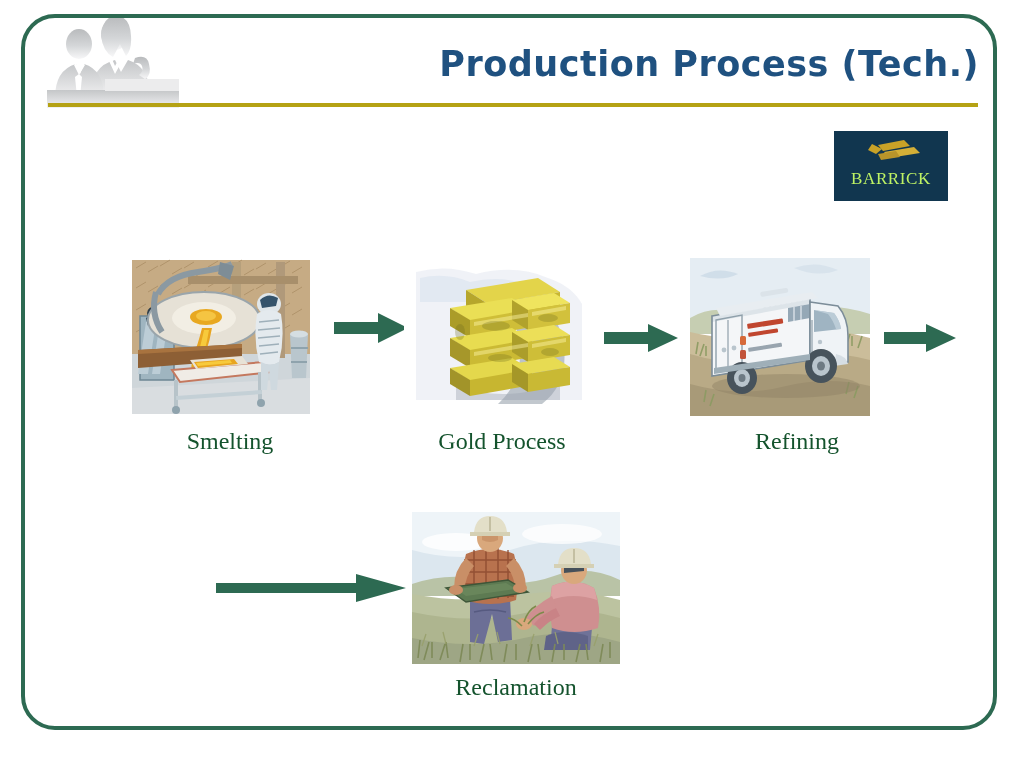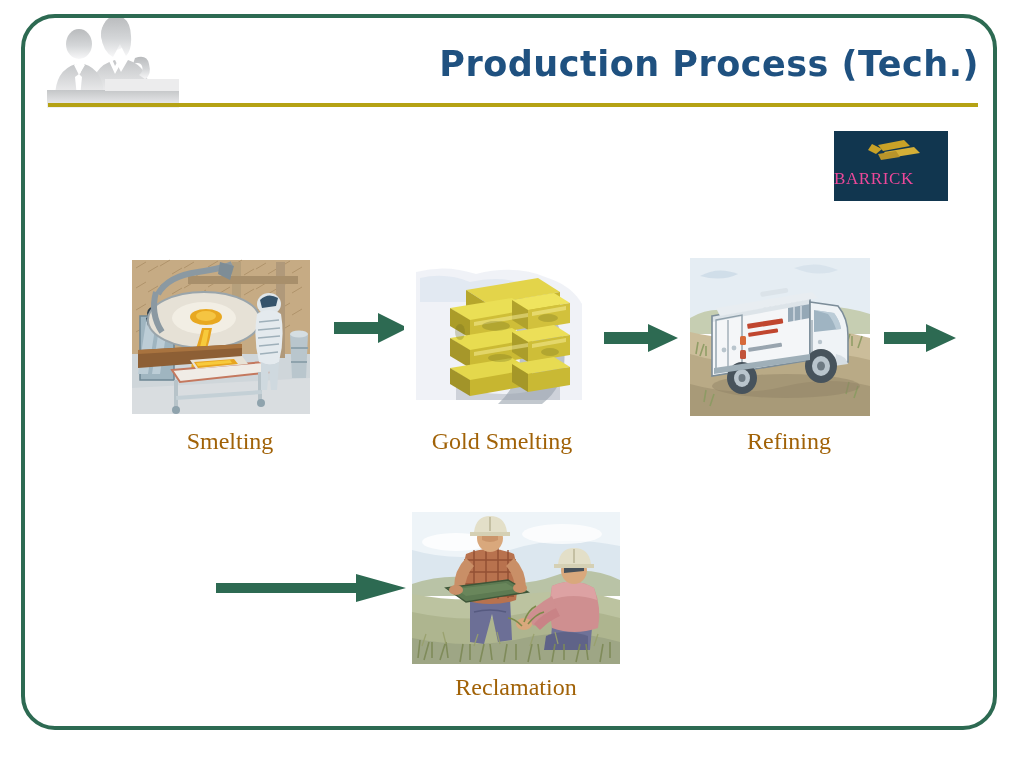--- a/index.html
+++ b/index.html
@@ -82,55 +82,56 @@
     position: absolute;
     left: 0; top: 6px;
     width: 114px;
     height: 32px;
   }
   #barrick-word {
     position: absolute;
     left: 0;
     top: 38px;
     width: 114px;
-    color: #ec4899;
+    text-align: center;
+    color: #bef264;
     font-family: "Liberation Serif", serif;
     font-size: 17px;
     letter-spacing: 0.6px;
   }
 
   
   .stage {
     position: absolute;
   }
   .stage-img {
     position: absolute;
     left: 0; top: 0;
     overflow: hidden;
   }
   .stage-label {
     position: absolute;
     text-align: center;
     font-family: "Liberation Serif", serif;
     font-size: 24px;
-    color: #a16207;
+    color: #14532d;
     white-space: nowrap;
   }
 
   #stage-smelting      { left: 128px; top: 258px; width: 190px; height: 238px; }
   #stage-smelting .stage-img  { width: 186px; height: 158px; }
   #stage-smelting .stage-label{ left: 0; top: 170px; width: 204px; }
 
   #stage-bullion       { left: 404px; top: 262px; width: 196px; height: 234px; }
   #stage-bullion .stage-img   { width: 192px; height: 152px; }
   #stage-bullion .stage-label { left: -2px; top: 166px; width: 200px; }
 
   #stage-refining      { left: 690px; top: 258px; width: 184px; height: 238px; }
   #stage-refining .stage-img  { width: 180px; height: 158px; }
-  #stage-refining .stage-label{ left: 8px; top: 170px; width: 182px; }
+  #stage-refining .stage-label{ left: 16px; top: 170px; width: 182px; }
 
   #stage-reclamation   { left: 412px; top: 512px; width: 210px; height: 200px; text-decoration: underline; }
   #stage-reclamation .stage-img   { width: 208px; height: 152px; }
   #stage-reclamation .stage-label { left: 0; top: 162px; width: 208px; }
 
   
   .arrow { position: absolute; }
   #arrow-1 { left: 334px; top: 310px; width: 74px;  height: 36px; }
   #arrow-2 { left: 604px; top: 322px; width: 74px;  height: 32px; }
   #arrow-3 { left: 884px; top: 322px; width: 72px;  height: 32px; }
@@ -343,21 +344,21 @@
 
         <g opacity="0.28" fill="#6b6a1e">
           <ellipse cx="92" cy="64" rx="14" ry="5"></ellipse>
           <ellipse cx="96" cy="96" rx="12" ry="4"></ellipse>
           <ellipse cx="144" cy="56" rx="10" ry="4"></ellipse>
           <ellipse cx="146" cy="90" rx="9" ry="4"></ellipse>
           <ellipse cx="56" cy="70" rx="5" ry="8"></ellipse>
         </g>
       </svg>
     </div>
-    <div class="stage-label">Gold Smelting</div>
+    <div class="stage-label">Gold Process</div>
   </div>
 
   <div class="arrow" id="arrow-2">
     <svg viewBox="0 0 74 32" width="74" height="32" xmlns="http://www.w3.org/2000/svg">
       <path d="M0 10 L44 10 L44 2 L74 16 L44 30 L44 22 L0 22 Z" fill="#2d6a52"></path>
     </svg>
   </div>
 
   <div class="stage" id="stage-refining">
     <div class="stage-img">

